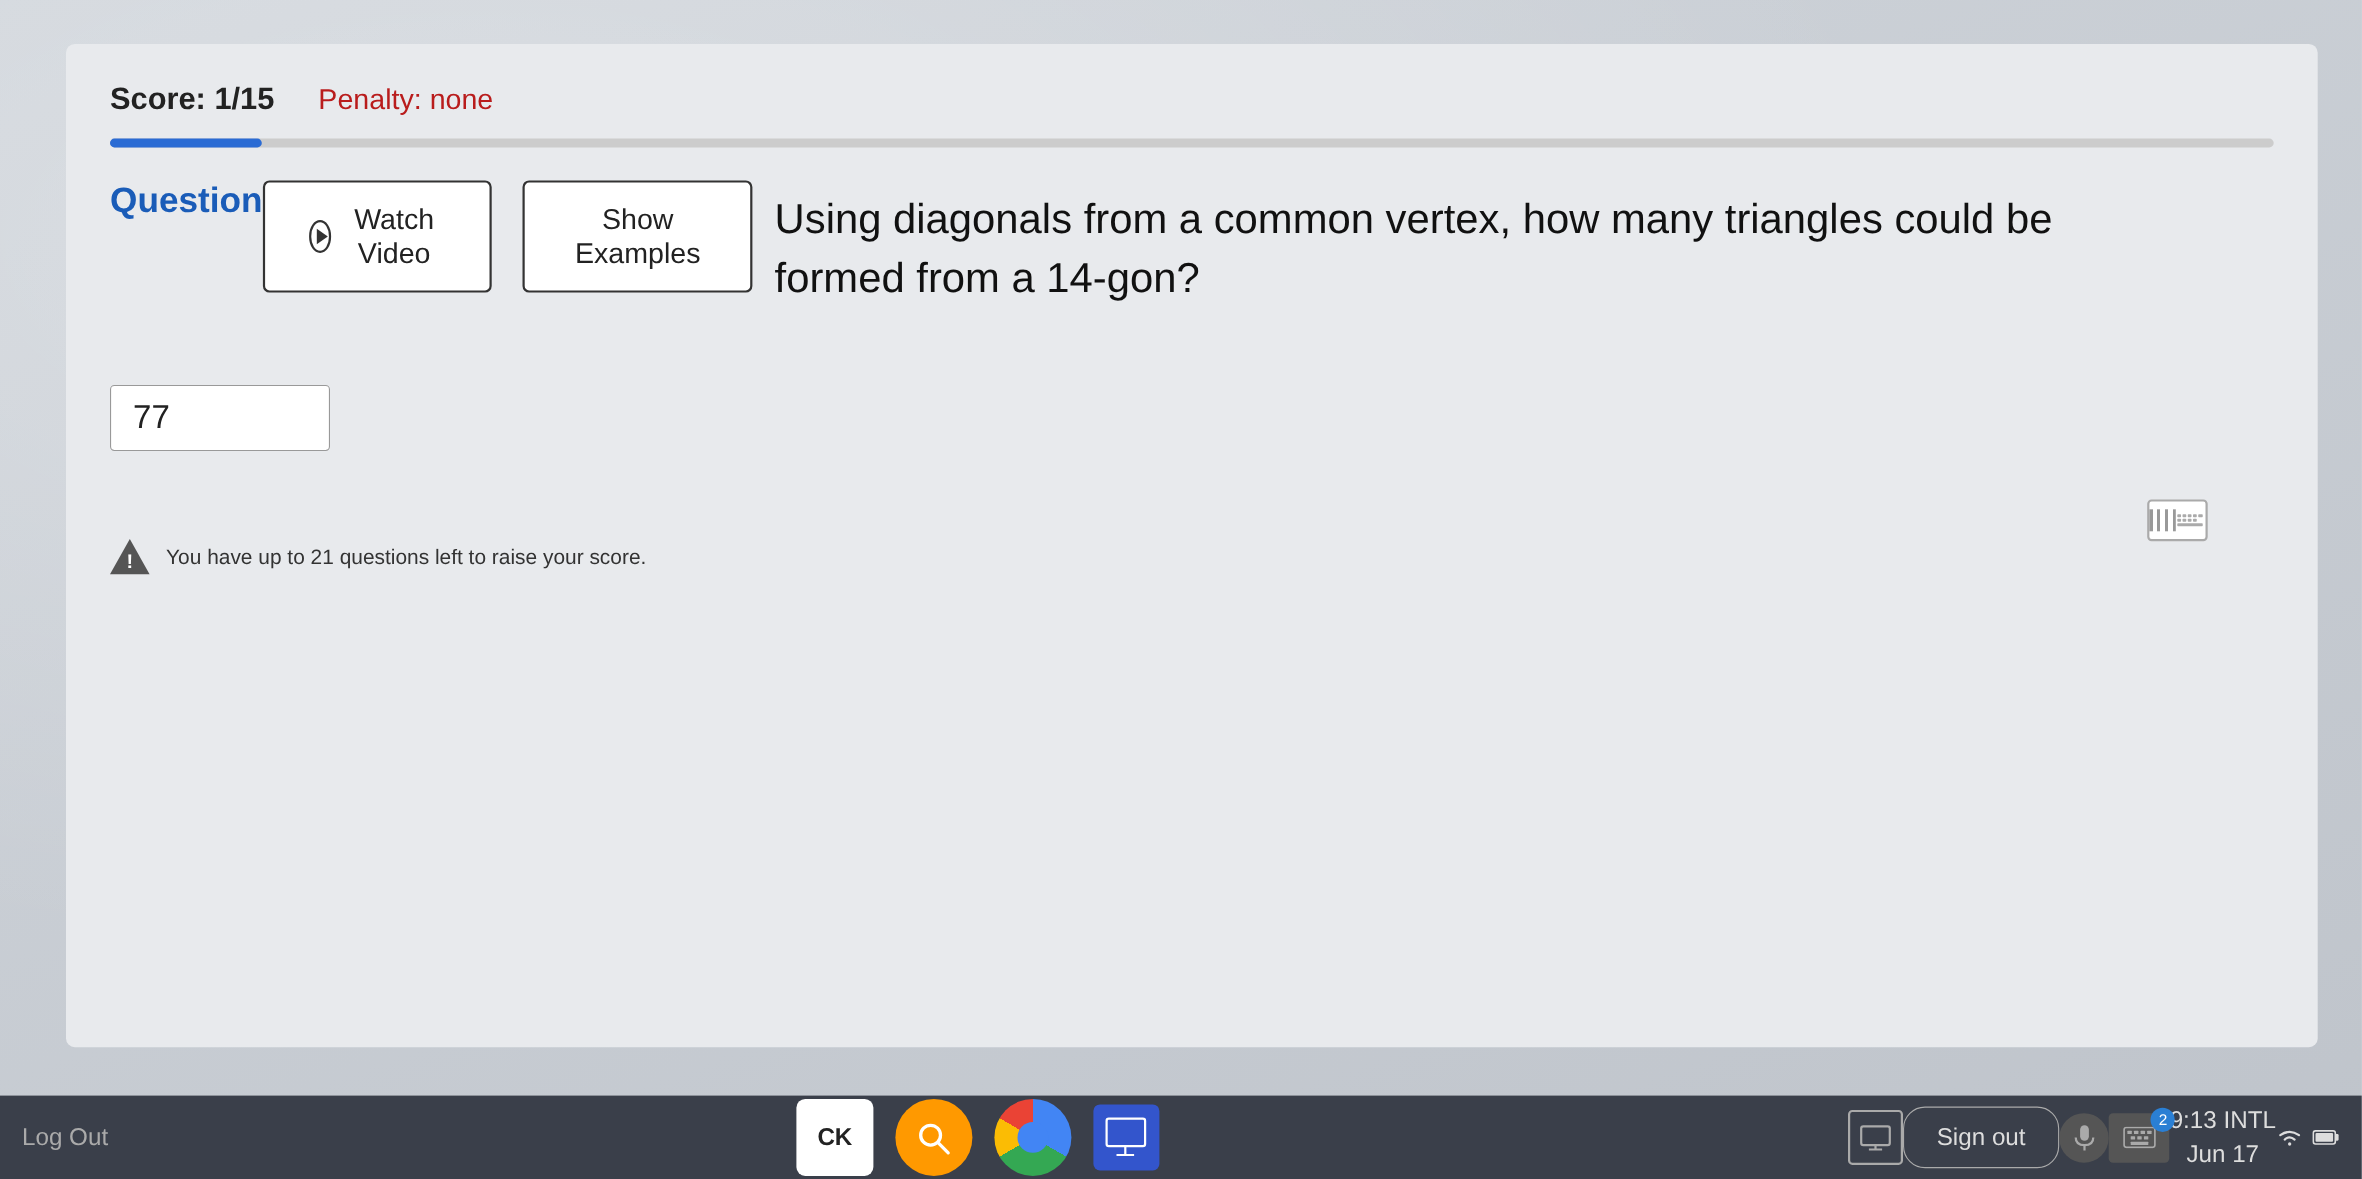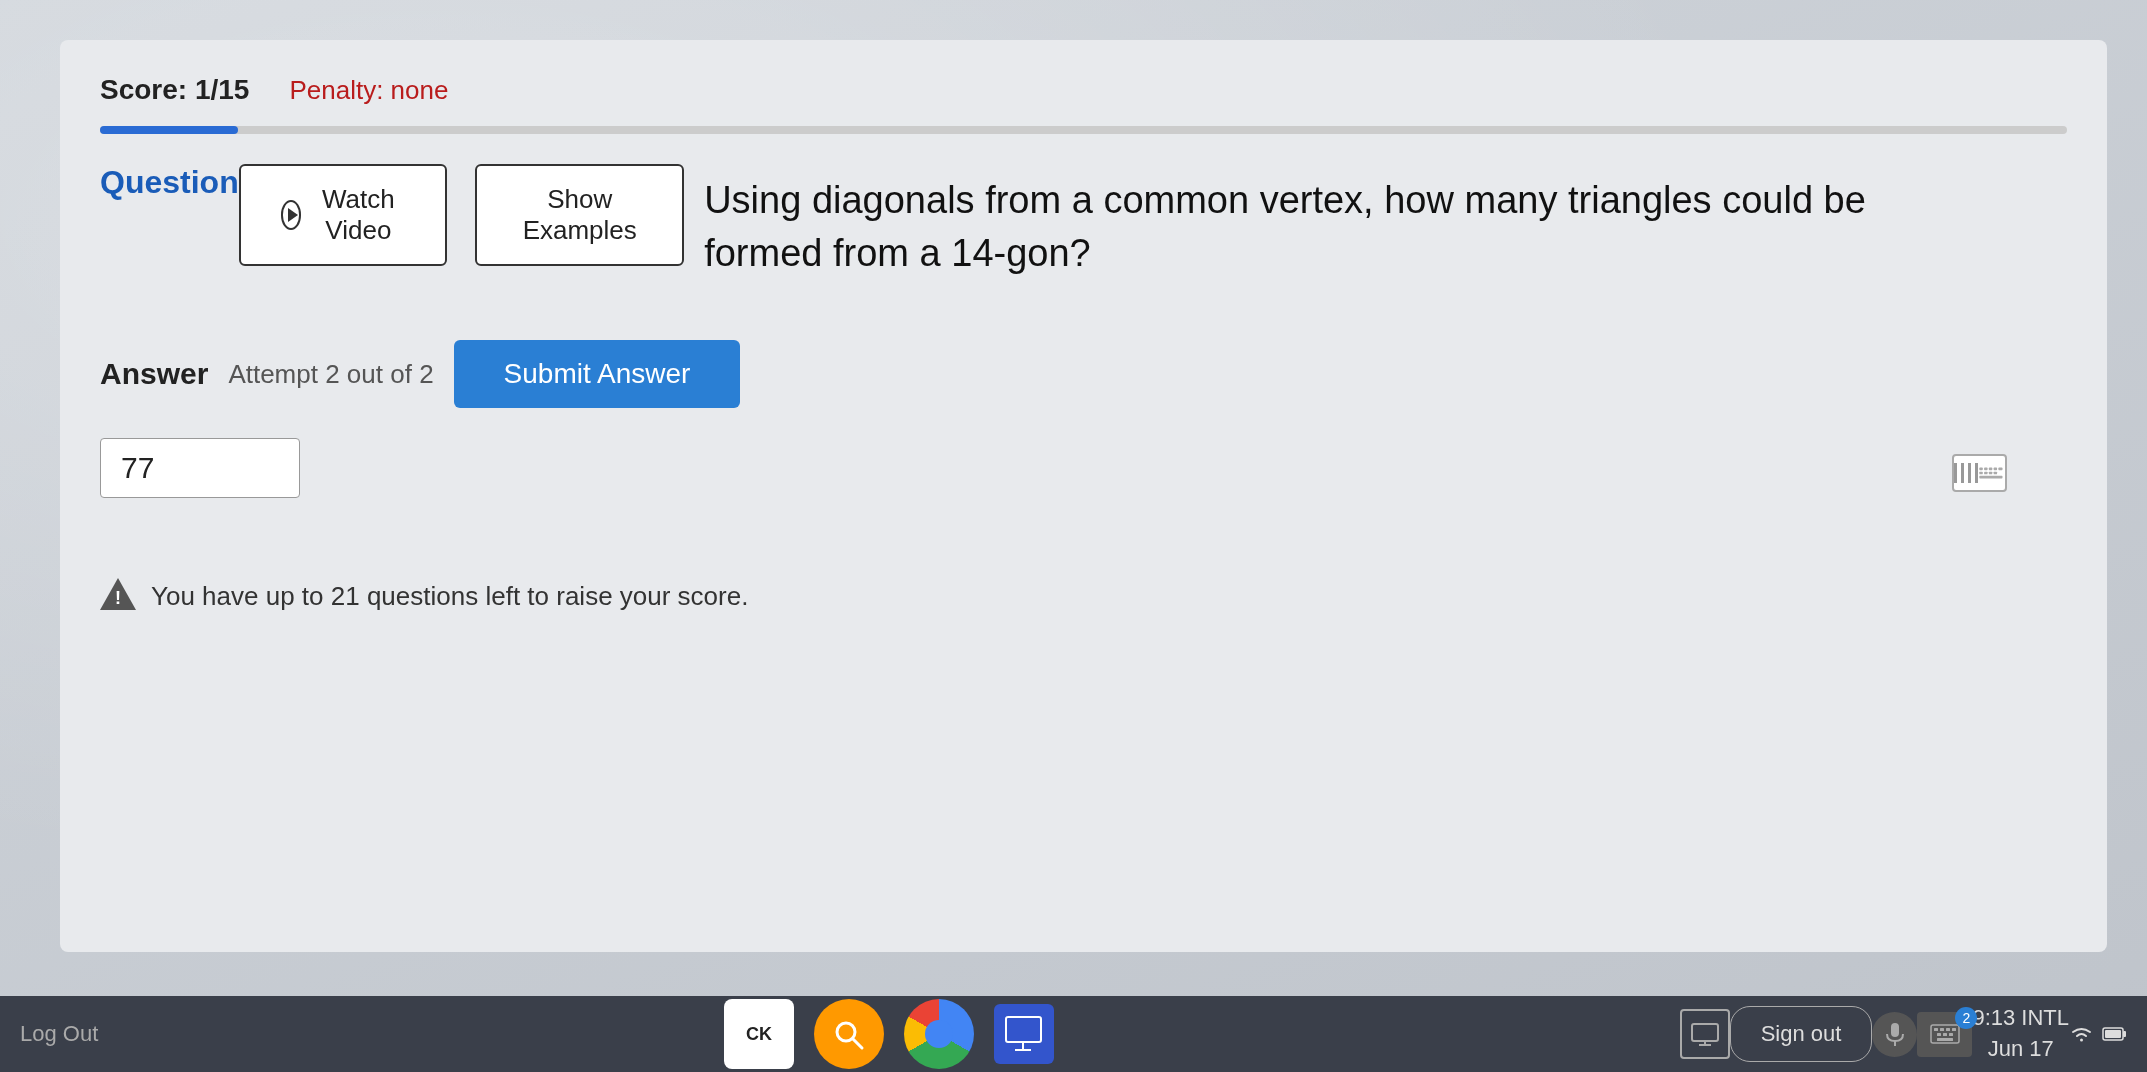--- a/index.html
+++ b/index.html
@@ -228,21 +228,21 @@
       position: absolute;
       top: 10px;
       left: 50%;
       transform: translateX(-50%);
       color: white;
       font-size: 18px;
       font-weight: bold;
     }
 
     .warning-text {
-      font-size: 26px;
+      font-size: 19px;
       color: #333;
     }
 
     
     .taskbar {
       position: absolute;
       bottom: 0;
       left: 0;
       right: 0;
       height: 76px;
@@ -276,21 +276,21 @@
       justify-content: center;
       font-size: 20px;
       font-weight: bold;
       cursor: pointer;
     }
 
     .app-ck {
       background: white;
       color: #222;
       border-radius: 8px;
-      font-size: 18px;
+      font-size: 22px;
     }
 
     .app-search {
       background: #ff9900;
     }
 
     .chrome-inner {
       width: 70px;
       height: 70px;
       background: conic-gradient(#4285f4 0 120deg, #34a853 120deg 240deg, #fbbc04 240deg 300deg, #ea4335 300deg 360deg);
@@ -468,25 +468,20 @@
           <rect x="9" y="10" width="5" height="4" rx="1" fill="#aaa"></rect>
           <rect x="16" y="10" width="5" height="4" rx="1" fill="#aaa"></rect>
           <rect x="23" y="10" width="5" height="4" rx="1" fill="#aaa"></rect>
           <rect x="2" y="16" width="34" height="4" rx="1" fill="#aaa"></rect>
         </svg>
       </div>
 
     </div>
 
     <div class="answer-section">
-      <div class="answer-row">
-        <span class="answer-label">Answer</span>
-        <span class="attempt-text">Attempt 2 out of 2</span>
-        <button class="submit-btn">Submit Answer</button>
-      </div>
 
       <div class="input-box-wrapper">
         <span class="input-value">77</span>
       </div>
     </div>
 
     <div class="warning-row">
       <div class="warning-icon"></div>
       <span class="warning-text">You have up to 21 questions left to raise your score.</span>
     </div>

